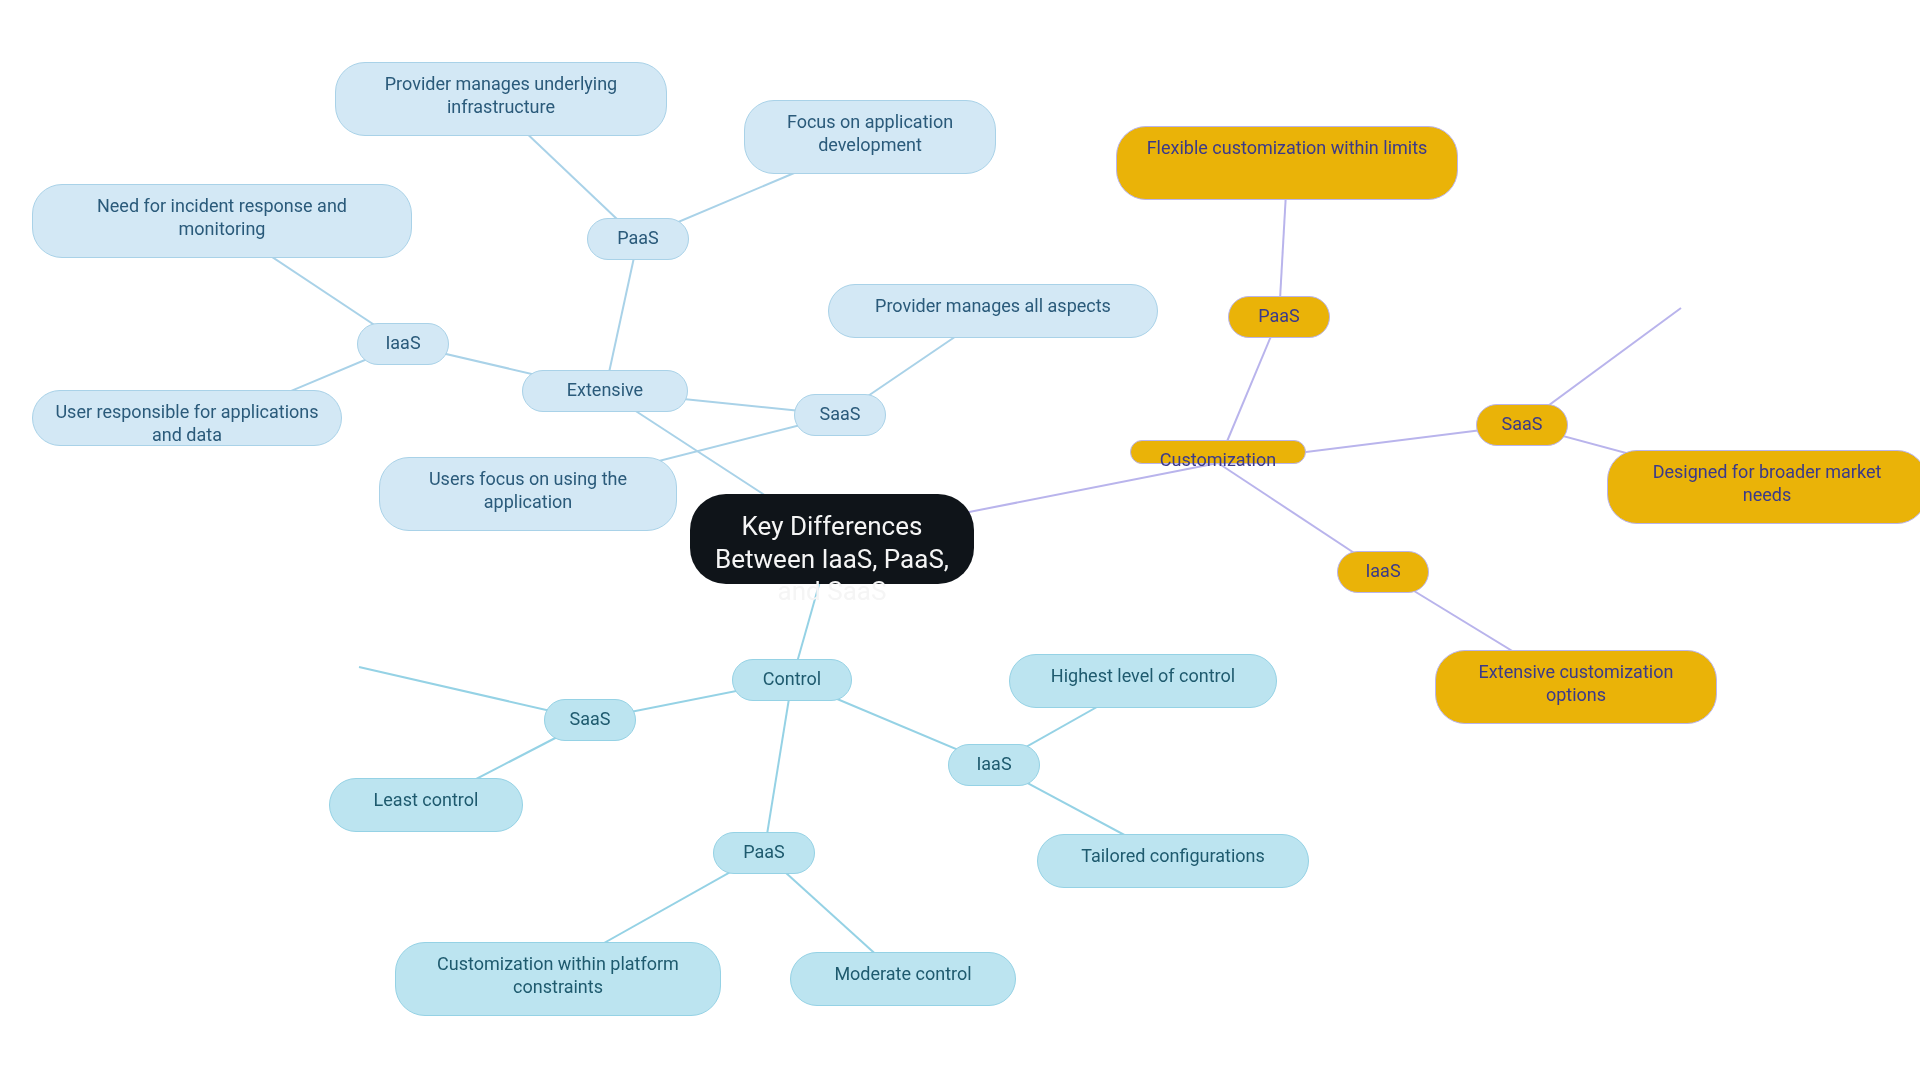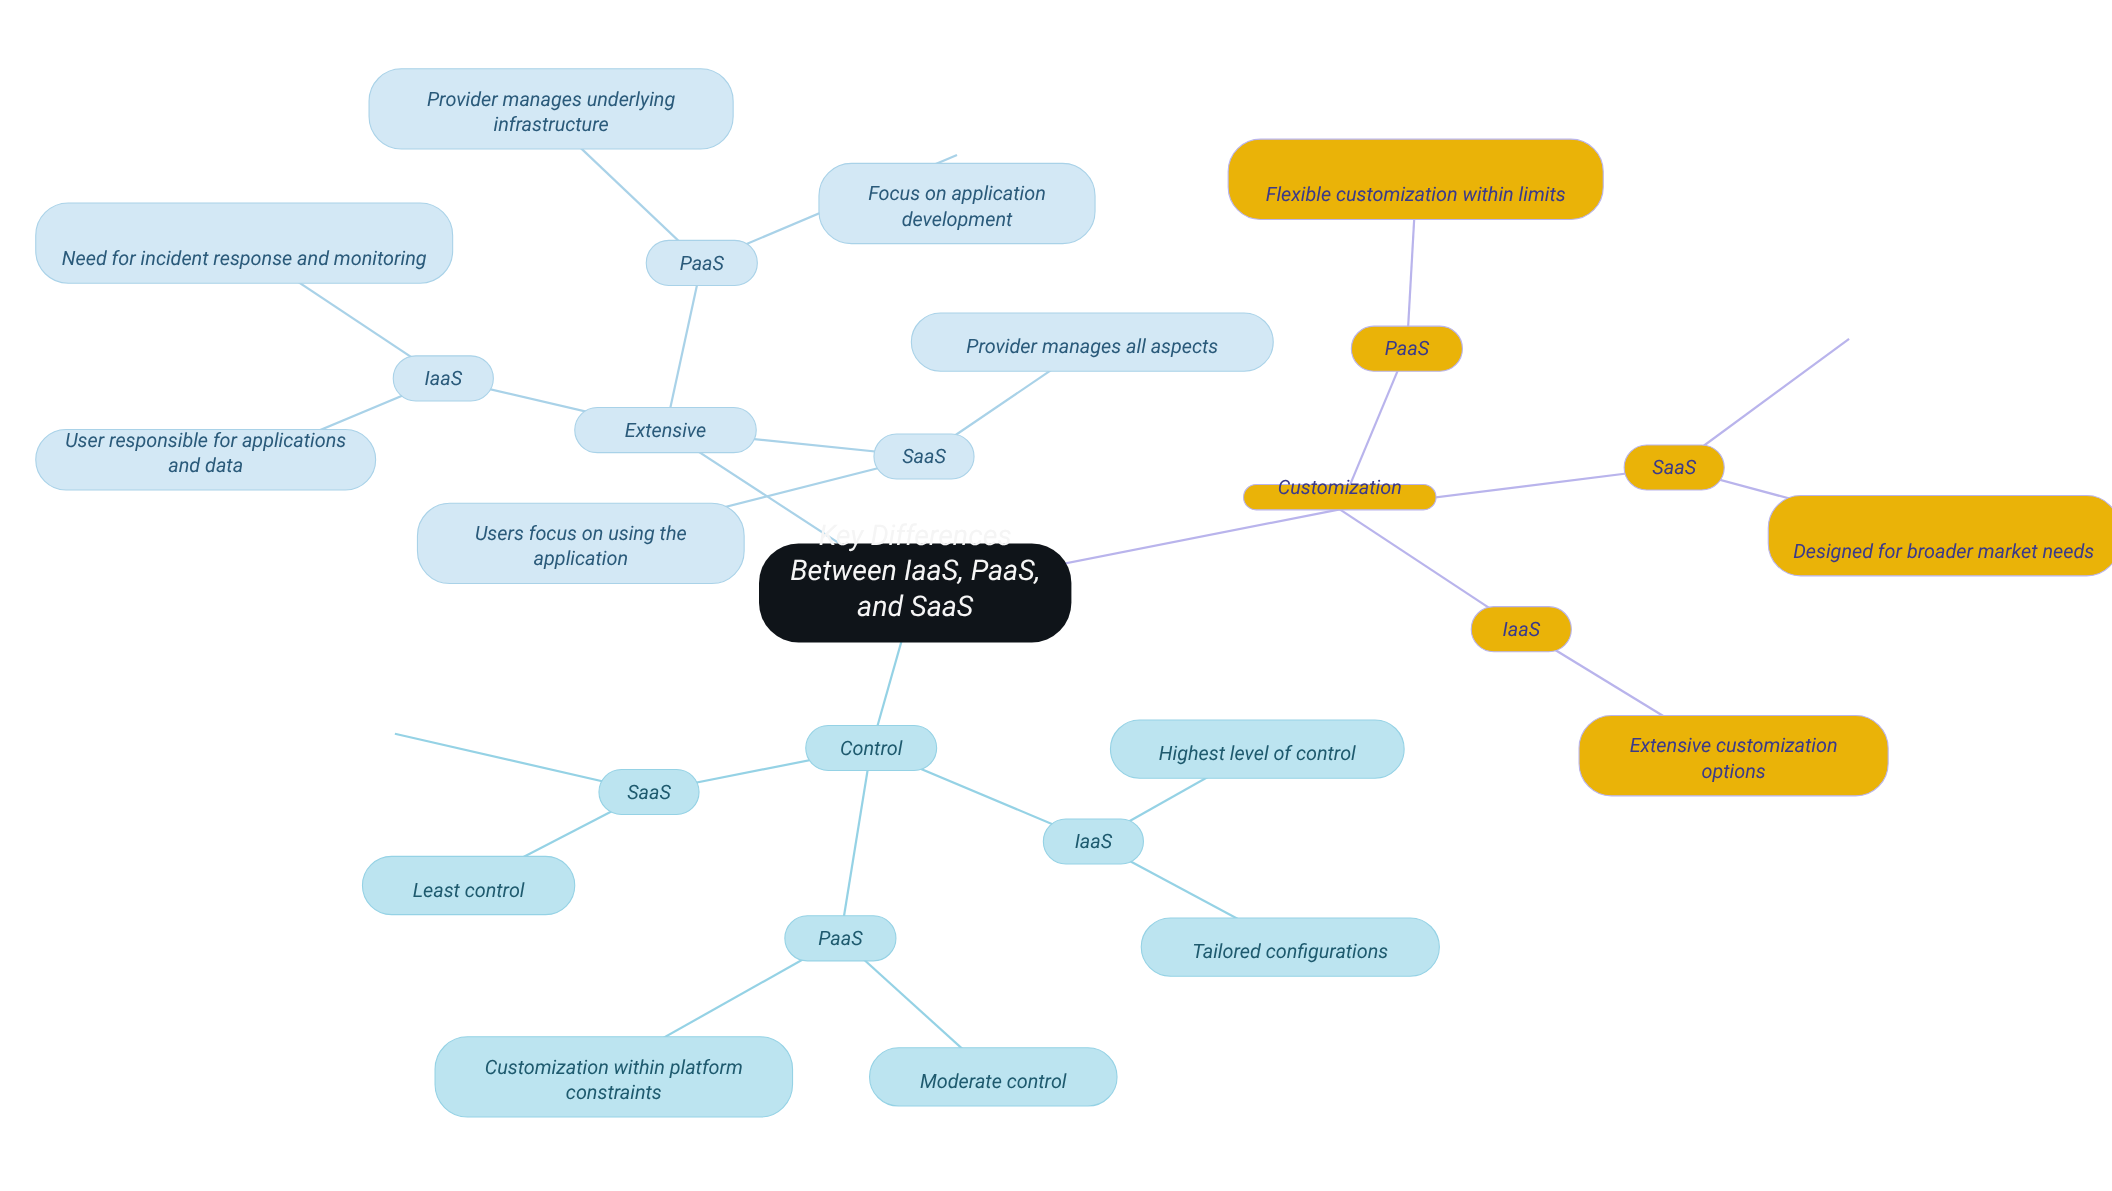--- a/index.html
+++ b/index.html
@@ -20,29 +20,28 @@
     position: absolute;
     top: 0;
     left: 0;
     width: 1920px;
     height: 1083px;
     pointer-events: none;
   }
   .node {
     position: absolute;
     display: flex;
-    align-items: flex-end;
+    align-items: flex-start;
     justify-content: center;
     text-align: center;
     border-radius: 30px;
     padding: 10px 20px;
     box-sizing: border-box;
     font-size: 18px;
     line-height: 1.25;
-    font-style: italic;
   }
   .node.center {
     background: #0f1419;
     color: #f5f5f5;
     border-radius: 36px;
     font-size: 26px;
     padding: 16px 22px;
   }
   .node.mgmt {
     background: #d3e8f5;
@@ -129,21 +128,21 @@
 <div class="node mgmt" style="left:32px; top:390px; width:310px; height:56px;">
   <span>User responsible for applications and data</span>
 </div>
 
 <div class="node mgmt small" style="left:587px; top:218px; width:102px; height:42px;">
   <span>PaaS</span>
 </div>
 <div class="node mgmt" style="left:335px; top:62px; width:332px; height:74px;">
   <span>Provider manages underlying infrastructure</span>
 </div>
-<div class="node mgmt" style="left:744px; top:100px; width:252px; height:74px;margin-top:48px;">
+<div class="node mgmt" style="left:744px; top:100px; width:252px; height:74px;">
   <span>Focus on application development</span>
 </div>
 
 <div class="node mgmt small" style="left:794px; top:394px; width:92px; height:42px;">
   <span>SaaS</span>
 </div>
 <div class="node mgmt" style="left:828px; top:284px; width:330px; height:54px;">
   <span>Provider manages all aspects</span>
 </div>
 <div class="node mgmt" style="left:379px; top:457px; width:298px; height:74px;">

